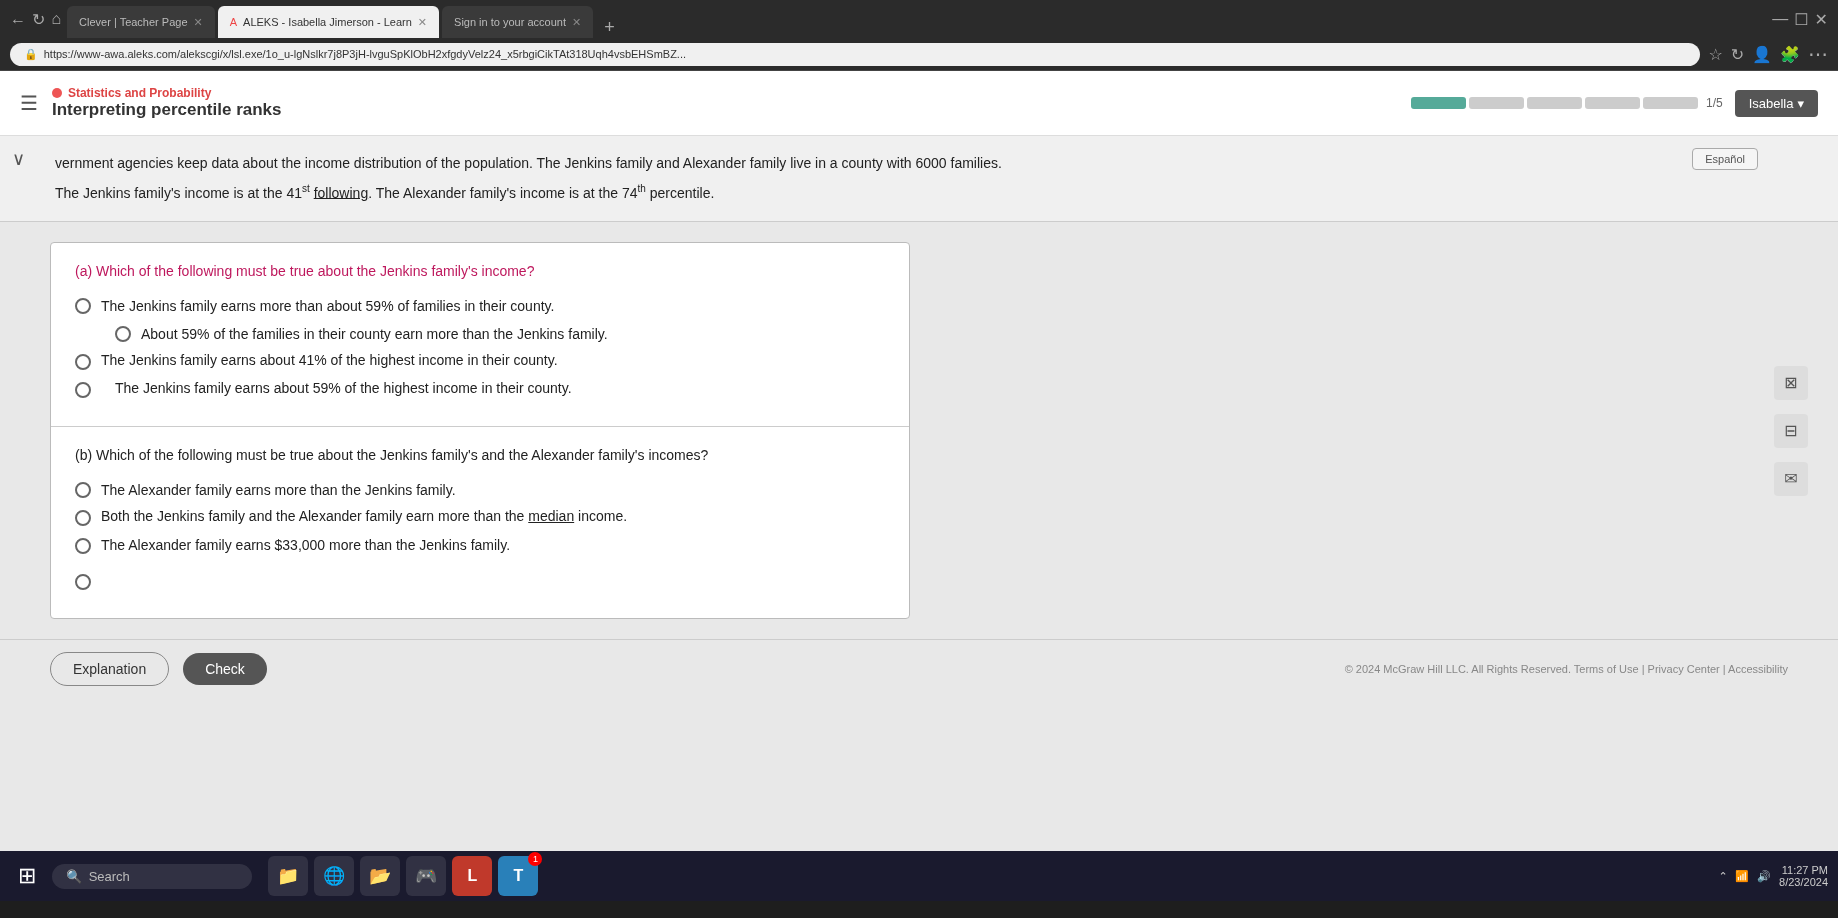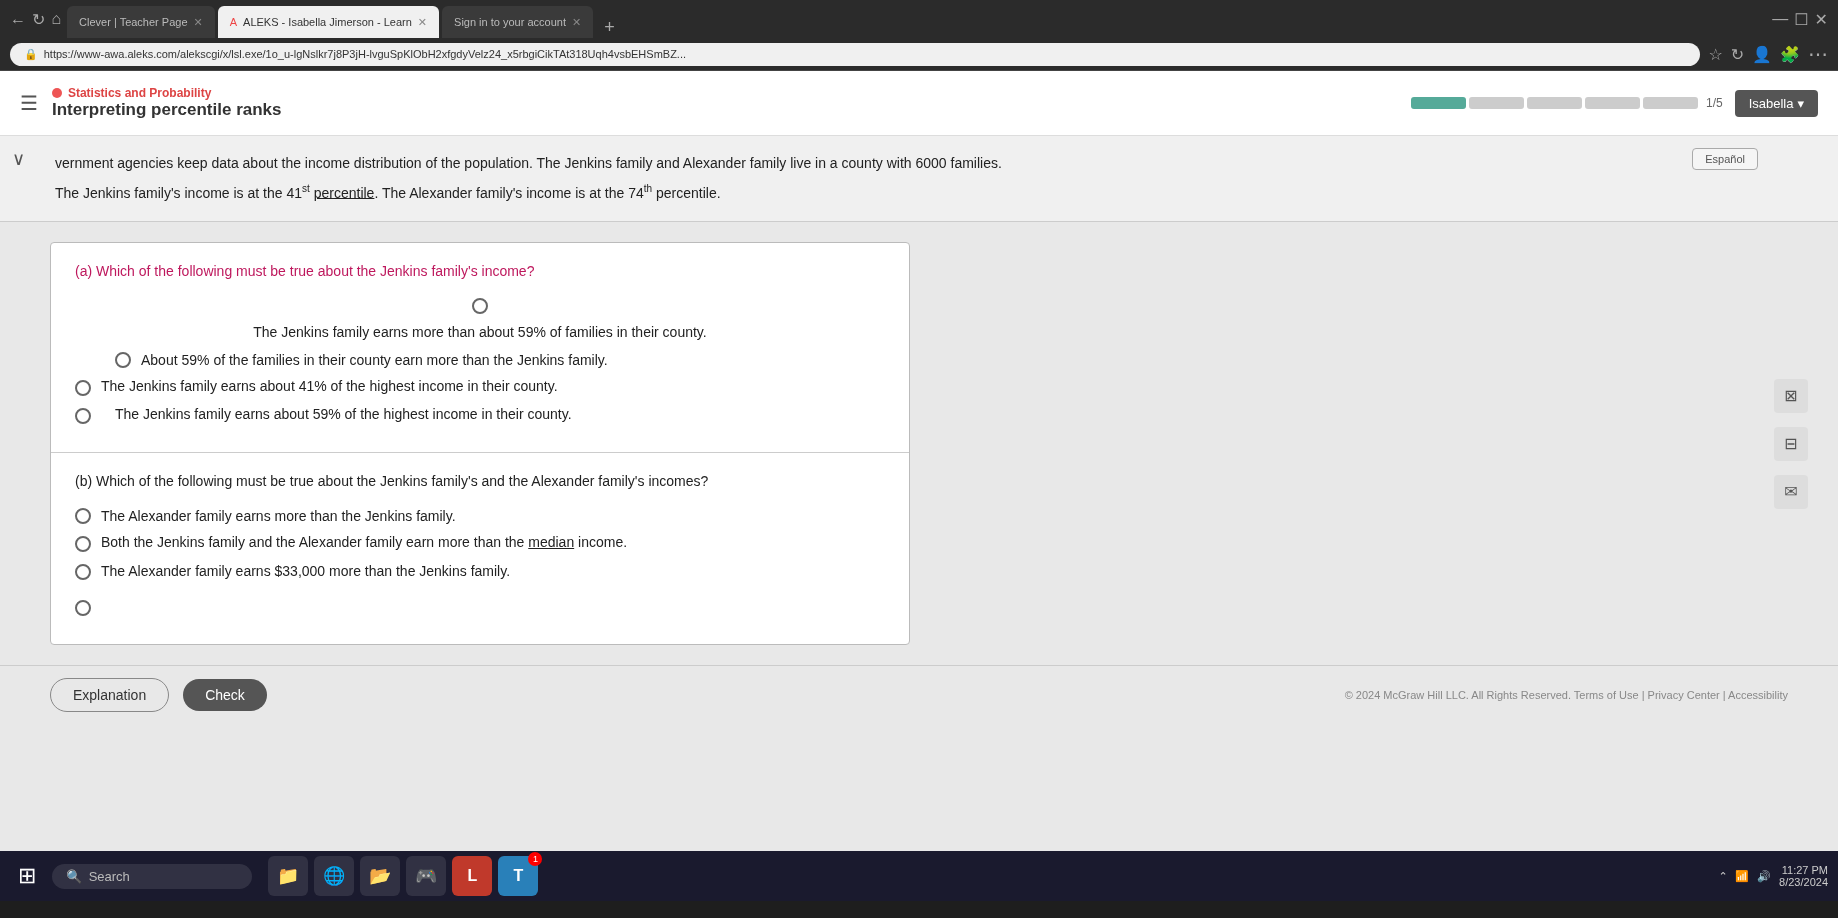--- a/index.html
+++ b/index.html
@@ -87,30 +87,30 @@
   <div style="flex:1;overflow-y:auto;background:#e8e8e8;padding:0;position:relative;">
 
     <button style="position:absolute;left:12px;top:12px;font-size:18px;color:#555;cursor:pointer;background:none;border:none;z-index:10;">∨</button>
 
     <div style="background:#f0f0f0;padding:16px 80px 16px 55px;font-size:14px;color:#222;line-height:1.7;border-bottom:1px solid #ccc;position:relative;">
       <button style="position:absolute;right:80px;top:12px;border:1px solid #aaa;border-radius:4px;padding:4px 12px;font-size:11px;color:#555;background:#f5f5f5;cursor:pointer;">Español</button>
       <p style="font-size:14px;line-height:1.7;">
         <span>vernment agencies keep data about the income distribution of the population. The Jenkins family and Alexander family live in a county with 6000 families.</span>
       </p>
       <p style="margin-top:4px;">
-        The Jenkins family's income is at the 41<sup>st</sup> <span style="text-decoration:underline;">percentile</span>. The Alexander family's income is at the 74<sup>th</sup> percentile.
+        The Jenkins family's income is at the 41<sup>st</sup> <span style="text-decoration:underline;">following</span>. The Alexander family's income is at the 74<sup>th</sup> percentile.
       </p>
     </div>
 
     <div style="padding: 20px 50px 20px 50px; position:relative;">
       <div style="background:white;border:1px solid #bbb;border-radius:4px;overflow:hidden;max-width:860px;position:relative;">
 
         <div style="border-bottom:1px solid #ccc;padding:18px 24px;">
           <p style="font-size:14px;color:#be185d;margin-bottom:14px;line-height:1.5;">(a) Which of the following must be true about the Jenkins family's income?</p>
-          <div class="radio-option" style="display:flex;align-items:center;gap:10px;margin-bottom:10px;cursor:pointer;flex-direction:column;">
+          <div class="radio-option" style="display:flex;align-items:flex-end;gap:10px;margin-bottom:10px;cursor:pointer;">
             <div style="width:16px;height:16px;border:2px solid #666;border-radius:50%;flex-shrink:0;margin-top:2px;"></div>
             <span style="font-size:14px;color:#222;">The Jenkins family earns more than about 59% of families in their county.</span>
           </div>
           <div class="radio-option" style="display:flex;align-items:flex-end;gap:10px;margin-bottom:10px;cursor:pointer;margin-left:40px;">
             <div style="width:16px;height:16px;border:2px solid #666;border-radius:50%;flex-shrink:0;margin-top:2px;"></div>
             <span style="font-size:14px;color:#222;">About 59% of the families in their county earn more than the Jenkins family.</span>
           </div>
           <div class="radio-option" style="display:flex;align-items:flex-start;gap:10px;margin-bottom:10px;cursor:pointer;">
             <div style="width:16px;height:16px;border:2px solid #666;border-radius:50%;flex-shrink:0;margin-top:2px;"></div>
             <span style="font-size:14px;color:#222;">The Jenkins family earns about 41% of the highest income in their county.</span>

